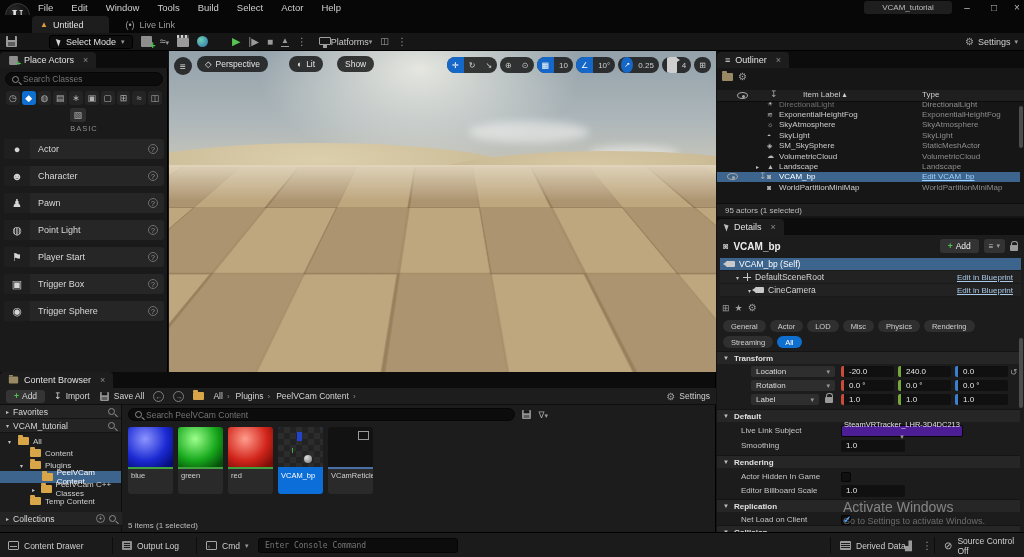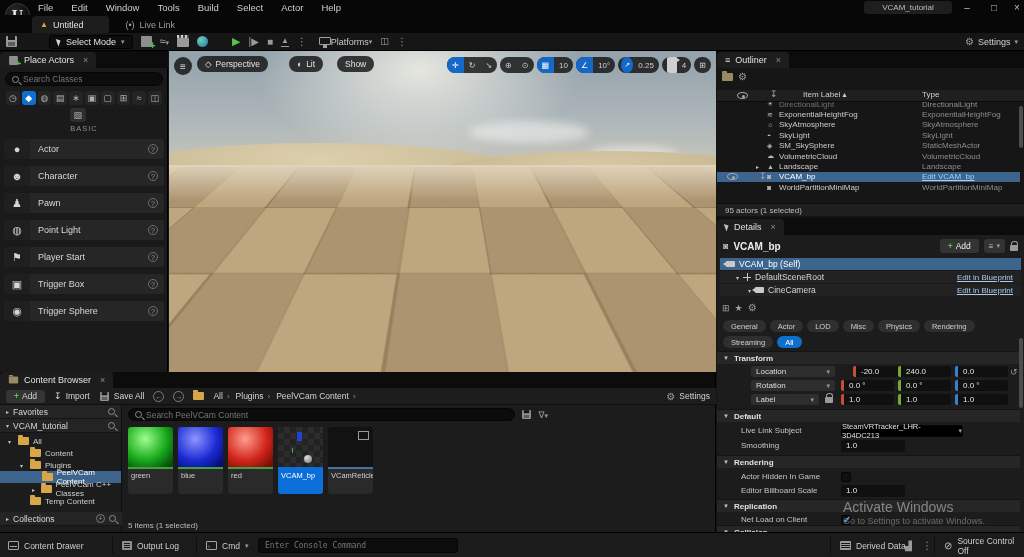--- a/index.html
+++ b/index.html
@@ -167,21 +167,21 @@
   .d-tab { height:12px; background:#2f2f2f; border-radius:7px; padding:0 8px; display:flex; align-items:center; font-size:7.5px; color:#cfcfcf; }
   .d-tab.all { background:#0f6fce; color:#fff; }
   .sec { position:absolute; left:0; width:303px; height:13px; background:#262626; border-top:1px solid #141414; display:flex; align-items:center; gap:5px; padding-left:6px; font-size:8px; font-weight:bold; color:#e0e0e0; }
   .sec .tri { font-size:6px; color:#bdbdbd; }
   .prow { position:absolute; left:0; width:303px; height:13px; display:flex; align-items:center; font-size:8px; color:#c6c6c6; }
   .plabel { position:absolute; left:24px; }
   .tr-label { position:absolute; left:34px; height:11px; width:84px; background:#2e2e2e; border-radius:2px; display:flex; align-items:center; justify-content:space-between; padding:0 5px; font-size:8px; color:#dcdcdc; }
   .vbox { position:absolute; height:11px; width:53px; background:#101010; border-radius:2px; display:flex; align-items:center; padding-left:5px; font-size:8px; color:#e6e6e6; border-left:3px solid; }
   .vx { border-color:#c94c3b; } .vy { border-color:#77a83a; } .vz { border-color:#3b7fd0; }
   .reset { position:absolute; left:293px; color:#9a9a9a; font-size:9px; }
-  .ddown { position:absolute; left:124px; height:12px; width:122px; background:#000000; border:1px solid #060606; border-radius:2px; display:flex; align-items:center; justify-content:center; gap:4px; font-size:7.5px; color:#e0e0e0; }
+  .ddown { position:absolute; left:124px; height:12px; width:122px; background:#4c1d95; border:1px solid #060606; border-radius:2px; display:flex; align-items:center; justify-content:center; gap:4px; font-size:7.5px; color:#e0e0e0;flex-direction:column; }
   .sbox { position:absolute; left:124px; height:12px; width:64px; background:#101010; border-radius:2px; display:flex; align-items:center; padding-left:5px; font-size:8px; color:#e6e6e6; }
 
   
   #cbrowser { position:absolute; top:372px; left:0; width:716px; height:160px; background:#1c1c1c; border-right:1px solid #000; }
   .cb-toolbar { position:absolute; top:16px; left:0; width:716px; height:17px; background:#1d1d1d; border-bottom:1px solid #0e0e0e; display:flex; align-items:center; gap:9px; padding:0 6px; font-size:8.5px; color:#d5d5d5; }
   .cb-add { height:13px; background:#343434; border-radius:3px; display:flex; align-items:center; gap:3px; padding:0 8px; }
   .cb-add .plus { color:#4cc64c; font-weight:bold; }
   .cb-tb-item { display:flex; align-items:center; gap:4px; }
   .circ { width:11px; height:11px; border:1px solid #7d7d7d; border-radius:50%; display:flex; align-items:center; justify-content:center; color:#9d9d9d; font-size:7px; }
   .crumb-sep { color:#8a8a8a; font-size:8px; }
@@ -606,21 +606,21 @@
 
     <div class="sec" style="top:133px">
       <span class="tri">▼</span>
       <span>Transform</span>
     </div>
     <div class="prow" style="top:147px">
       <span class="tr-label">
           <span>Location</span>
           <span class="caret">▾</span>
         </span>
-      <span class="vbox vx" style="left:136px">-20.0</span>
+      <span class="vbox vx" style="left:124px">-20.0</span>
       <span class="vbox vy" style="left:181px">240.0</span>
       <span class="vbox vz" style="left:238px">0.0</span>
       <span class="reset">↺</span>
     </div>
     <div class="prow" style="top:161px">
       <span class="tr-label">
           <span>Rotation</span>
           <span class="caret">▾</span>
         </span>
       <span class="vbox vx" style="left:124px">0.0 °</span>
@@ -792,30 +792,30 @@
       <div class="cb-search-row">
         <div class="search-pill" style="flex:1;height:13px">
           <span class="si"></span>
           <input placeholder="Search PeelVCam Content" style="">
         </div>
         <span class="floppy" style="transform:scale(.8)"></span>
         <span style="font-size:9px;color:#9f9f9f">∇<span class="caret">▾</span></span>
       </div>
       <div class="assets">
 
+          <div class="asset sphere-blue">
+            <div class="thumb"></div>
+            <div class="bar"></div>
+            <div class="alabel">blue</div>
+          </div>
+
           <div class="asset sphere-green">
             <div class="thumb"></div>
             <div class="bar"></div>
             <div class="alabel">green</div>
-          </div>
-
-          <div class="asset sphere-blue">
-            <div class="thumb"></div>
-            <div class="bar"></div>
-            <div class="alabel">blue</div>
           </div>
 
           <div class="asset sphere-red">
             <div class="thumb"></div>
             <div class="bar"></div>
             <div class="alabel">red</div>
           </div>
 
           <div class="asset bp selected">
             <div class="thumb"></div>

